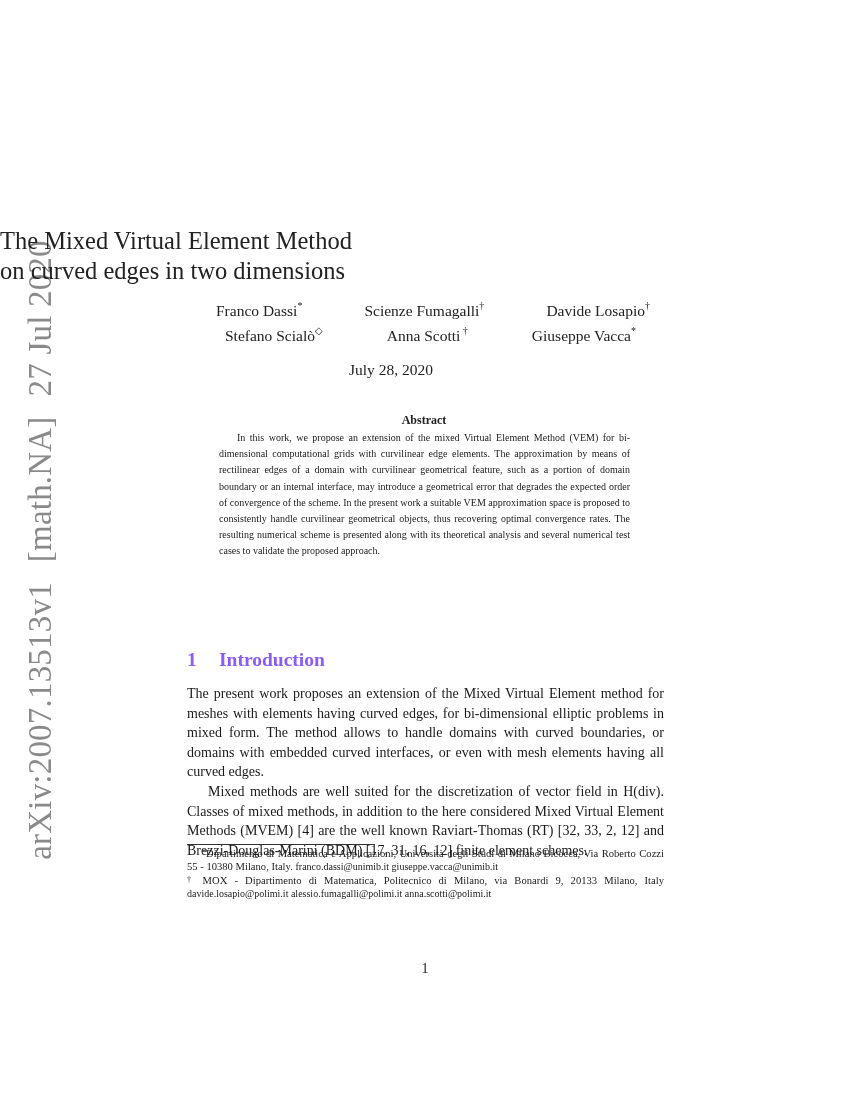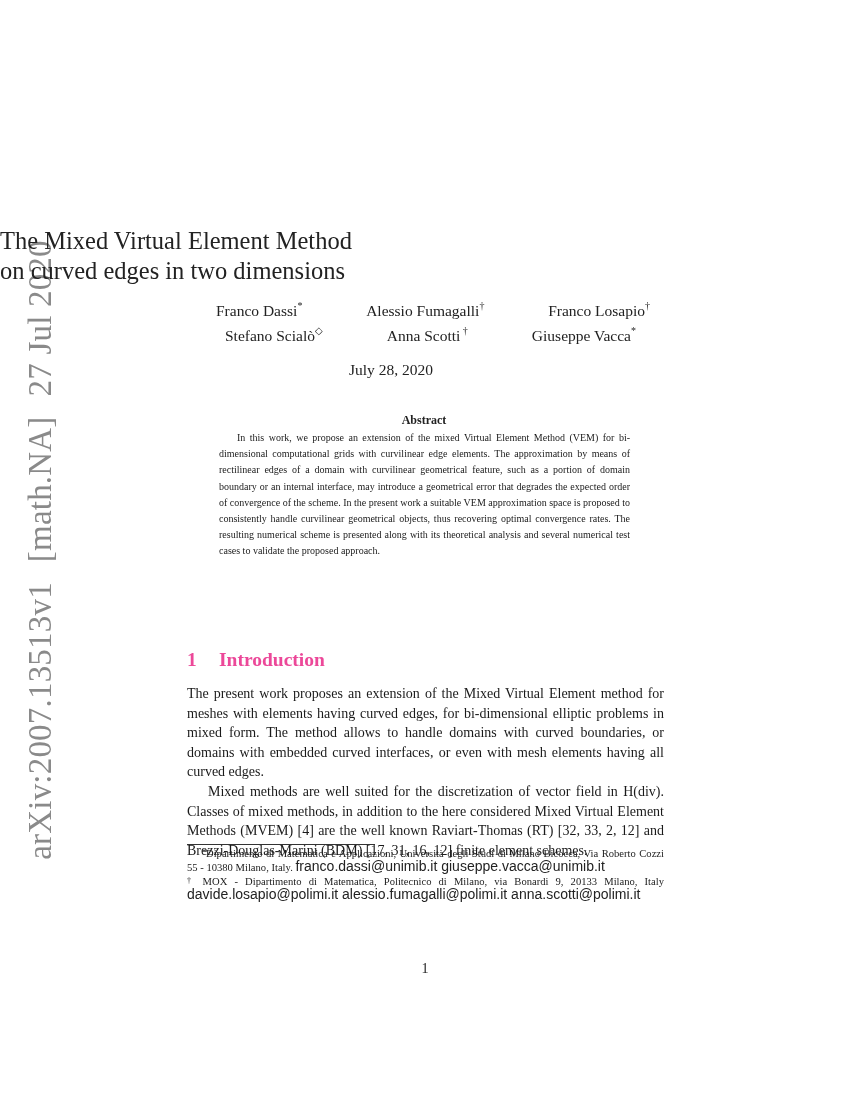--- a/index.html
+++ b/index.html
@@ -40,40 +40,40 @@
     position: absolute; left: 0; width: 848px; top: 413px; text-align: center;
     font-size: 12px; font-weight: bold; color: #222;
   }
   .abstract-body {
     position: absolute; left: 219px; width: 411px; top: 430px;
     font-size: 10px; line-height: 16.2px; text-align: justify;
     text-indent: 18px; margin: 0; hyphens: auto;
   }
   .section-head {
     position: absolute; left: 187px; top: 649px;
-    font-size: 19.5px; font-weight: bold; color: #ec4899;
+    font-size: 19.5px; font-weight: bold; color: #8b5cf6;
   }
   .section-head .num { display: inline-block; width: 32px; }
   .body-text {
     position: absolute; left: 187px; width: 477px; top: 684px;
     font-size: 14px; line-height: 19.6px; text-align: justify;
   }
   .body-text p { margin: 0; }
   .body-text p.indent { text-indent: 21px; }
   .fn-rule {
     position: absolute; left: 187px; top: 844px; width: 188px; height: 0;
     border-top: 1px solid #333;
   }
   .footnotes {
     position: absolute; left: 187px; width: 477px; top: 847px;
     font-size: 10.6px; line-height: 13.3px; text-align: justify; color: #222;
   }
   .footnotes p { margin: 0; }
   .footnotes p.indent { text-indent: 15px; }
-  .mono { font-family: Liberation Sans, sans-serif; font-size: 14px; }
+  .mono { font-family: Liberation Serif, serif; font-size: 10px; }
   .fsup { font-size: 8px; vertical-align: top; position: relative; top: -1px; }
   .page-num {
     position: absolute; left: 0; width: 850px; top: 961px; text-align: center;
     font-size: 14px; color: #222;
   }
 </style>
 </head>
 <body>
 
 <div class="stamp">
@@ -81,22 +81,22 @@
 </div>
 
 <div class="title">
   <div>The Mixed Virtual Element Method</div>
   <div>on curved edges in two dimensions</div>
 </div>
 
 <div class="authors">
   <div class="author-row r1">
     <span><span>Franco Dassi</span><sup>*</sup></span>
-    <span><span>Alessio Fumagalli</span><sup>†</sup></span>
-    <span><span>Franco Losapio</span><sup>†</sup></span>
+    <span><span>Scienze Fumagalli</span><sup>†</sup></span>
+    <span><span>Davide Losapio</span><sup>†</sup></span>
   </div>
   <div class="author-row r2">
     <span><span>Stefano Scialò</span><sup>◇</sup></span>
     <span><span>Anna Scotti</span><sup> †</sup></span>
     <span><span>Giuseppe Vacca</span><sup>*</sup></span>
   </div>
 </div>
 
 <div class="date">July 28, 2020</div>
 

